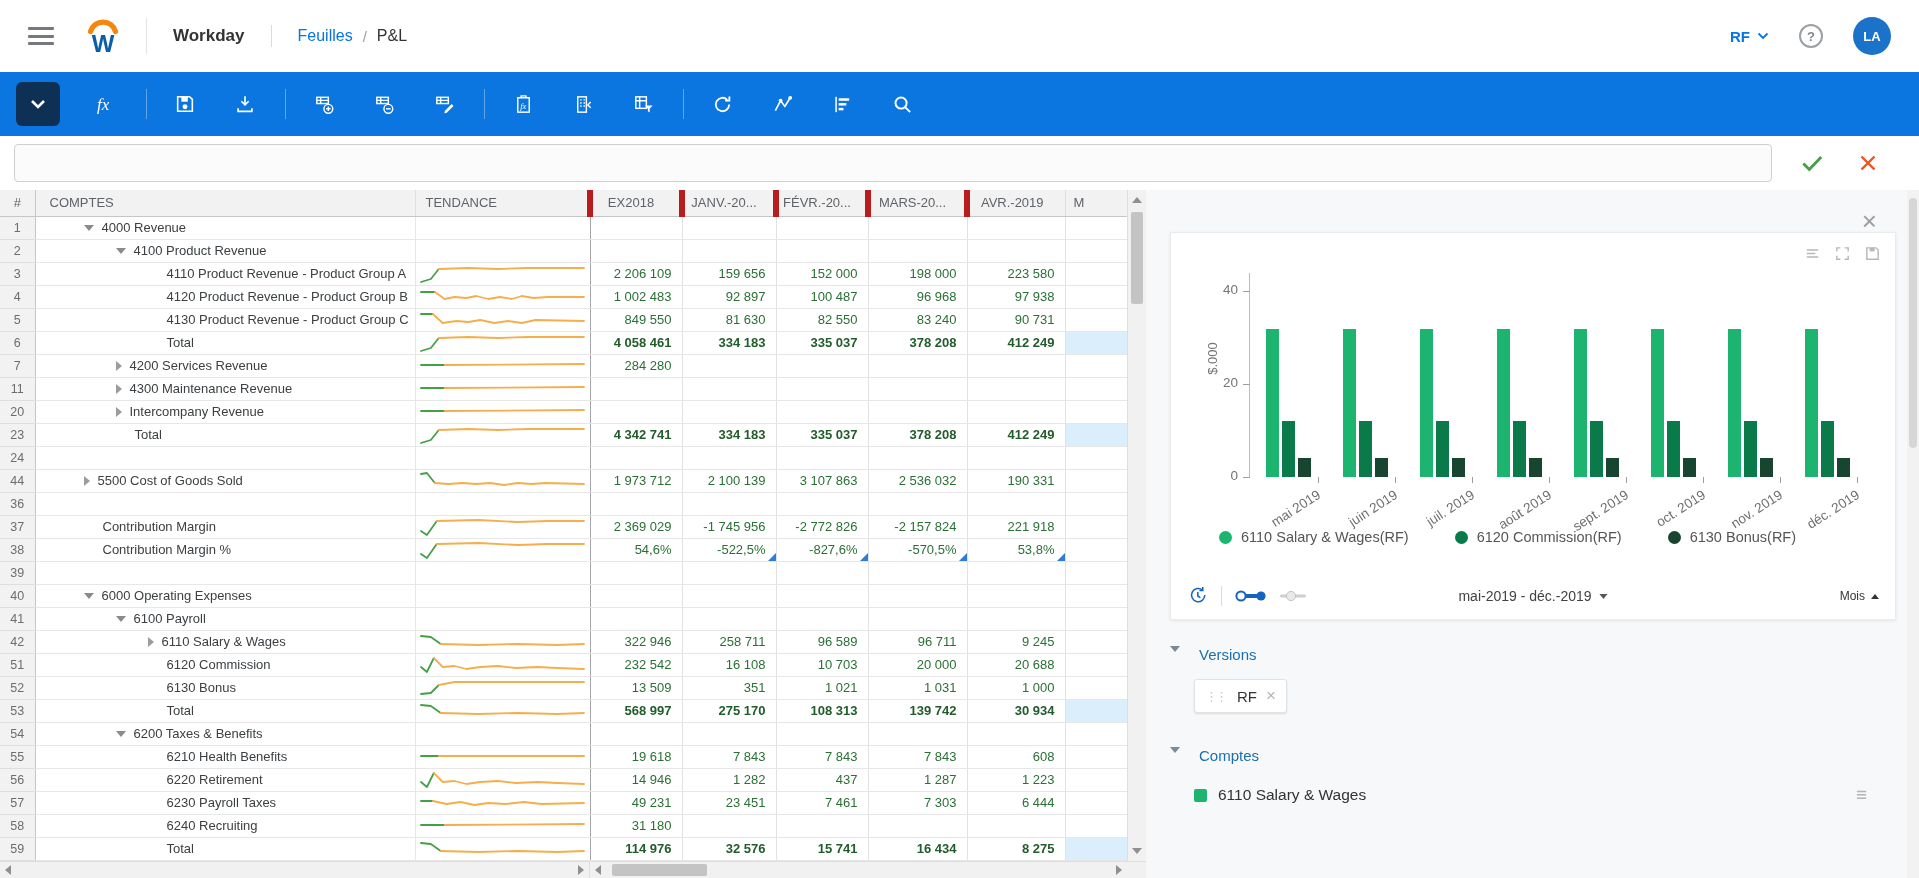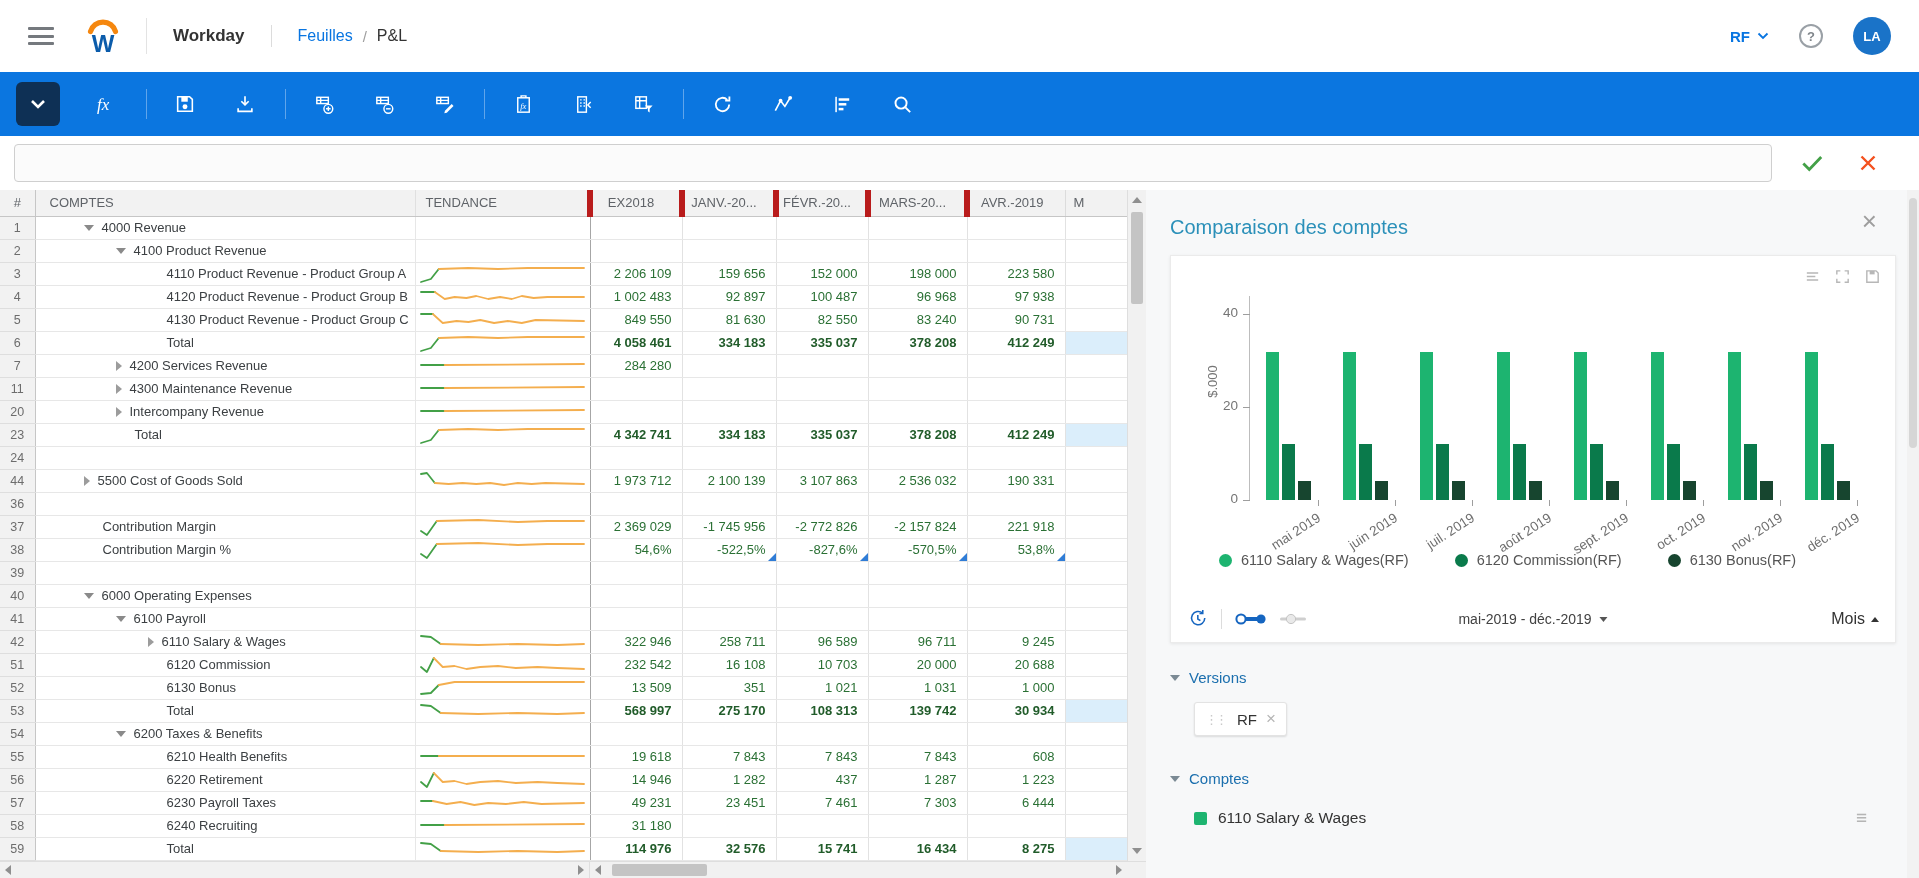--- a/index.html
+++ b/index.html
@@ -100,24 +100,24 @@
 .xlab { position:absolute; white-space:nowrap; color:#6f6f6f; font-size:13.5px;
   transform-origin:0 0; transform:rotate(-33deg) translateX(-100%); }
 .xtickline { position:absolute; width:1px; height:6px; background:#9e9e9e; top:204px; }
 .legend { display:flex; gap:46px; margin:52px 0 0 34px; align-items:center; }
 .leg-item { display:flex; align-items:center; gap:9px; color:#555; font-size:14.5px; cursor:pointer; }
 .leg-dot { width:13px; height:13px; border-radius:50%; flex:none; }
 .card-controls { position:absolute; left:16px; right:16px; bottom:9px; height:28px; display:flex; align-items:center; }
 .ctrl-sep { width:1px; height:20px; background:#dcdcdc; margin:0 12px; }
 .range { position:absolute; left:50%; transform:translateX(-50%); font-size:14px; color:#424242;
   display:flex; align-items:center; gap:8px; cursor:pointer; }
-.mois { margin-left:auto; font-size:16px; color:#333; display:flex; align-items:center; gap:6px; cursor:pointer; }
+.mois { margin-left:auto; font-size:12px; color:#333; display:flex; align-items:center; gap:6px; cursor:pointer; }
 .tri-dn { width:0;height:0;border-left:4px solid transparent;border-right:4px solid transparent;border-top:5px solid #555; }
 .tri-up { width:0;height:0;border-left:4px solid transparent;border-right:4px solid transparent;border-bottom:5px solid #333; }
-.sect { margin-top:26px; display:flex; align-items:center; gap:9px; cursor:pointer; }
+.sect { margin-top:26px; display:flex; align-items:flex-start; gap:19px; cursor:pointer; }
 .sect-caret { width:0;height:0;border-left:5px solid transparent;border-right:5px solid transparent;border-top:6px solid #7b8a94; }
 .sect-label { color:#1b6fae; font-size:15px; }
 .chips { margin:16px 0 0 24px; }
 .chip { display:inline-flex; align-items:center; gap:9px; background:#fff; border:1px solid #e3e3e3;
   border-radius:3px; padding:6px 10px; box-shadow:0 1px 2px rgba(0,0,0,.12); cursor:pointer; }
 .chip-dots { color:#c9c9c9; font-size:13px; letter-spacing:-3px; padding-right:3px; }
 .chip-label { color:#333; font-size:15px; }
 .chip-x { color:#b5b5b5; font-size:17px; }
 .ajouter { margin:16px 0 0 24px; display:inline-block; background:#ececec; color:#a3a3a3;
   font-size:14px; padding:8px 18px; border-radius:3px; border:none; cursor:pointer;
@@ -860,21 +860,20 @@
       <div class="hseg right">
         <div class="tri-l" style="left:5px"></div>
         <div class="hs-thumb"></div>
         <div class="tri-r" style="right:24px"></div>
       </div>
     </div>
   </div>
 
   <aside class="panel">
     <span class="panel-close">×</span>
-    <div class="panel-title">Comparaison des comptes</div>
 
     <div class="card">
       <div class="card-icons">
         <svg width="17" height="17" viewBox="0 0 24 24" fill="none" stroke="#b7b7b7" stroke-width="2">
             <path d="M4 7h16M4 12h12M4 17h16"></path>
           </svg>
         <svg width="17" height="17" viewBox="0 0 24 24" fill="none" stroke="#b7b7b7" stroke-width="2">
             <path d="M4 9V4h5M15 4h5v5M20 15v5h-5M9 20H4v-5"></path>
           </svg>
         <svg width="17" height="17" viewBox="0 0 24 24">

